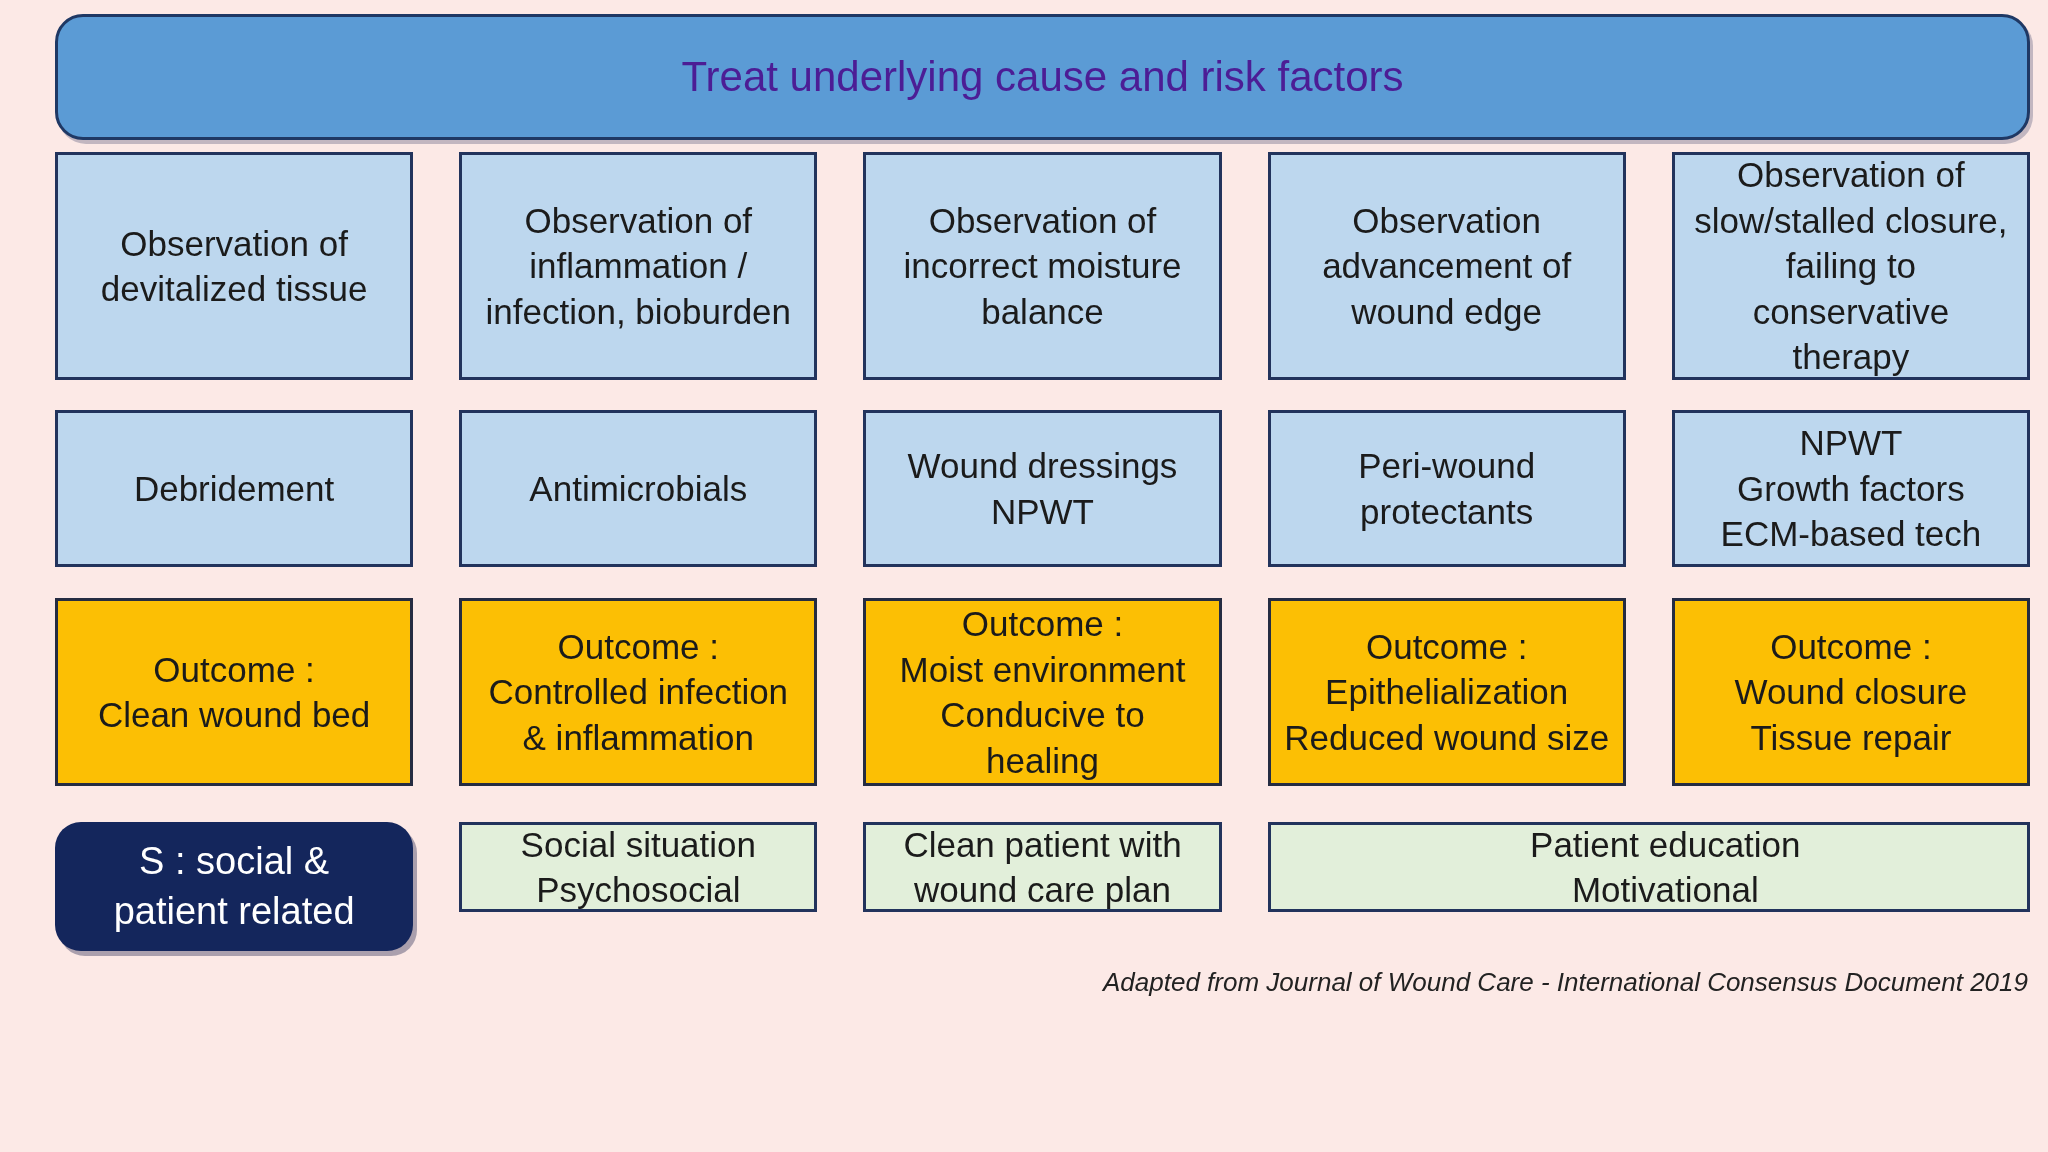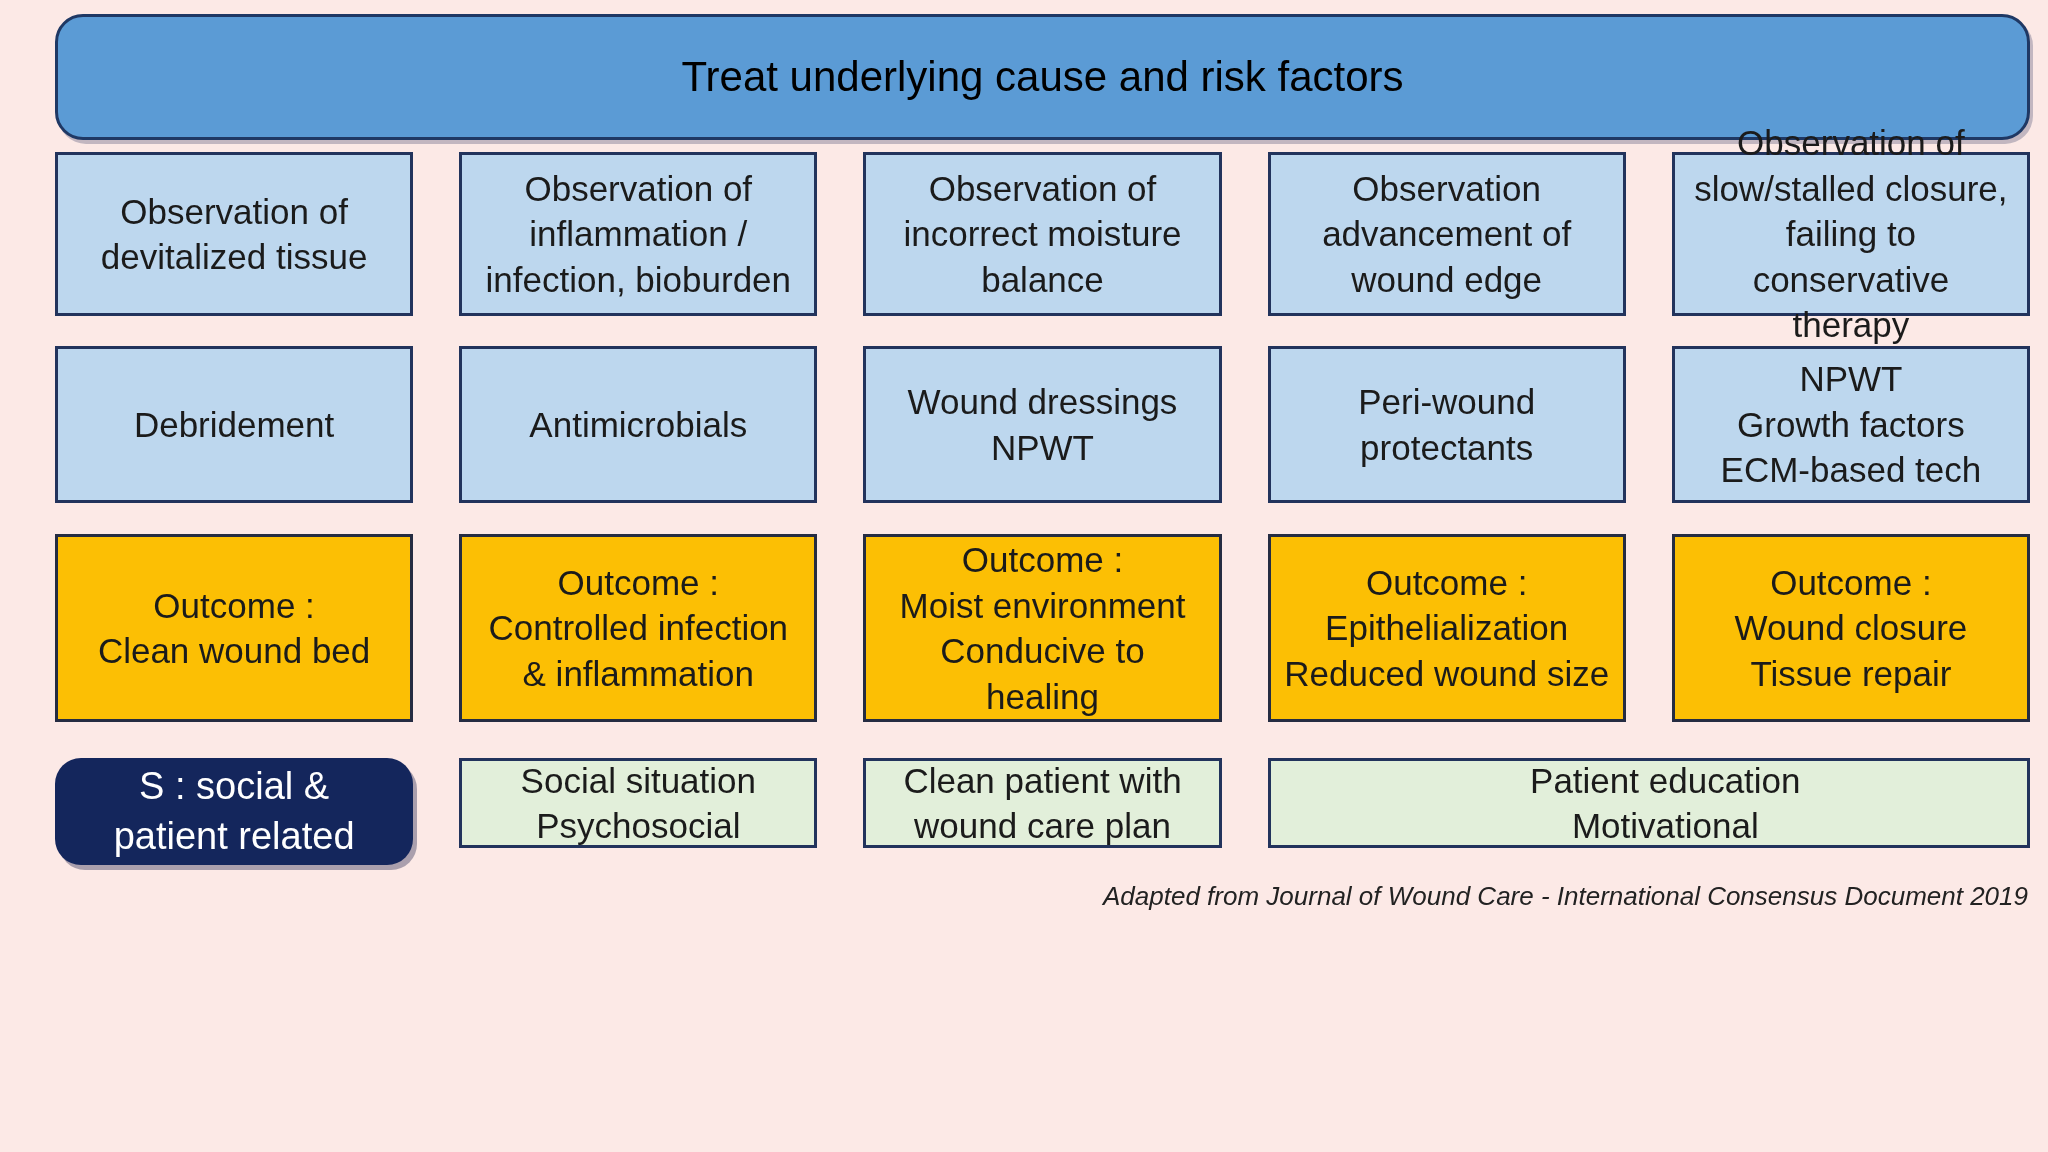--- a/index.html
+++ b/index.html
@@ -25,21 +25,21 @@
   
   .banner {
     margin: 14px 18px 0 55px;
     height: 126px;
     background: #5b9bd5;
     border: 3px solid #1f3864;
     border-radius: 28px;
     display: flex;
     align-items: center;
     justify-content: center;
-    color: #000000;
+    color: #4c1d95;
     font-size: 42px;
     box-shadow: 3px 4px 0 rgba(20, 30, 80, 0.25);
   }
 
   
   .row {
     display: grid;
     grid-template-columns: repeat(5, 1fr);
     column-gap: 46px;
     margin: 0 18px 0 55px;
@@ -68,30 +68,30 @@
     line-height: 1.3;
     white-space: pre-line;
     border: 3px solid #22335c;
     padding: 4px 10px;
   }
 
   .row.headers      { margin-top: 12px; }
   .row.headers .pill { height: 131px; }
 
   .row.observations { margin-top: 12px; }
-  .row.observations .cell { height: 164px; background: #bdd7ee; }
+  .row.observations .cell { height: 228px; background: #bdd7ee; }
 
   .row.managements  { margin-top: 30px; }
   .row.managements .cell { height: 157px; background: #bdd7ee; }
 
   .row.outcomes     { margin-top: 31px; }
   .row.outcomes .cell { height: 188px; background: #fcbf04; border-color: #252c42; }
 
   .row.social       { margin-top: 36px; }
-  .row.social .pill { height: 107px; font-size: 38px; }
+  .row.social .pill { height: 129px; font-size: 38px; }
   .row.social .cell { height: 90px; background: #e2efda; }
   .row.social .span2 { grid-column: span 2; padding-left: 43px; }
 
   .footer {
     margin: 16px 20px 0 0;
     text-align: right;
     font-style: italic;
     font-size: 26px;
     color: #222222;
   }

